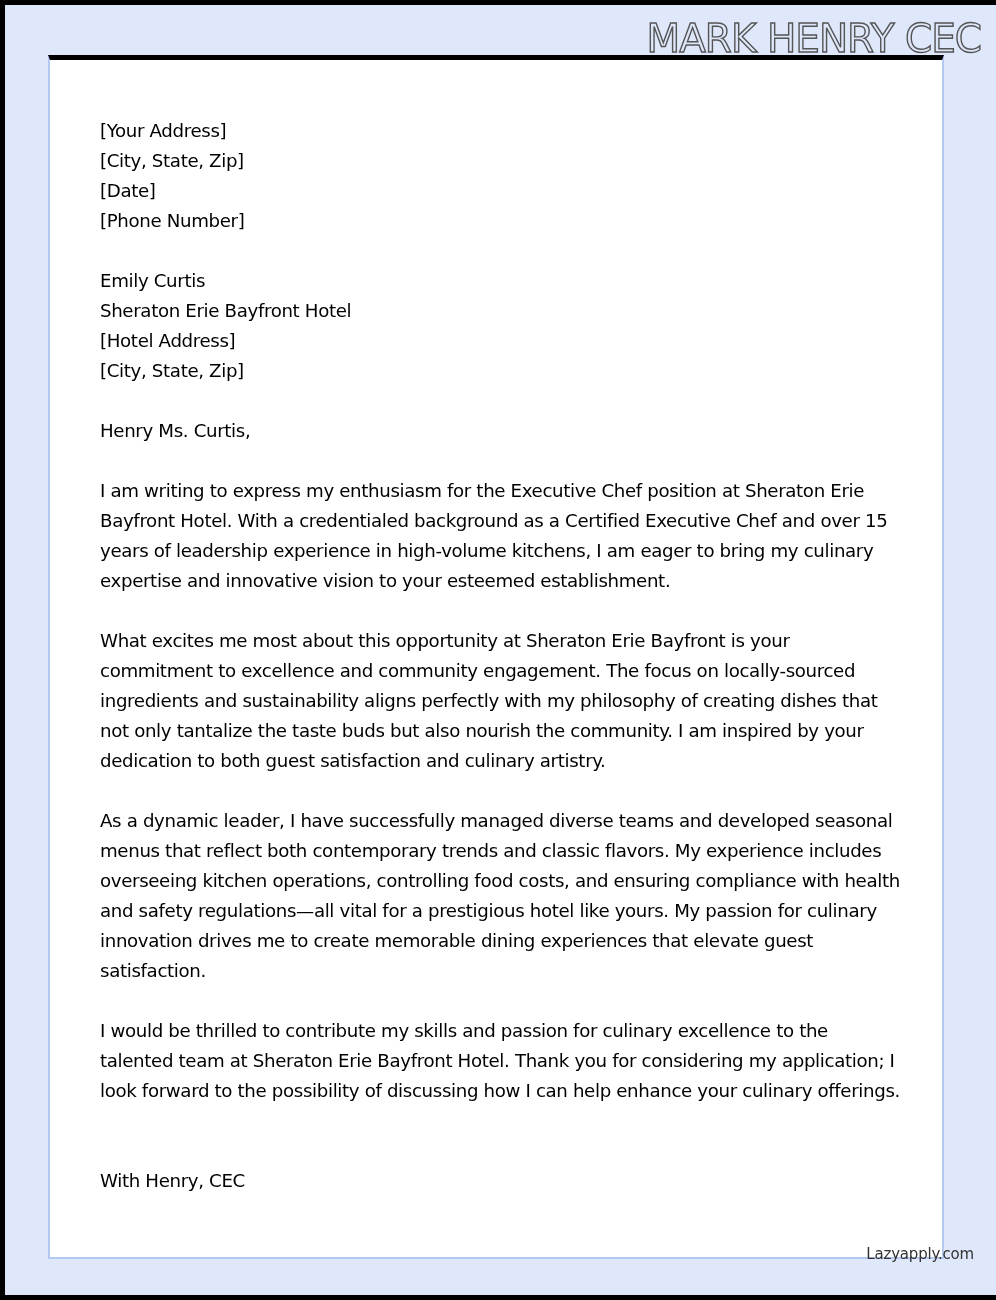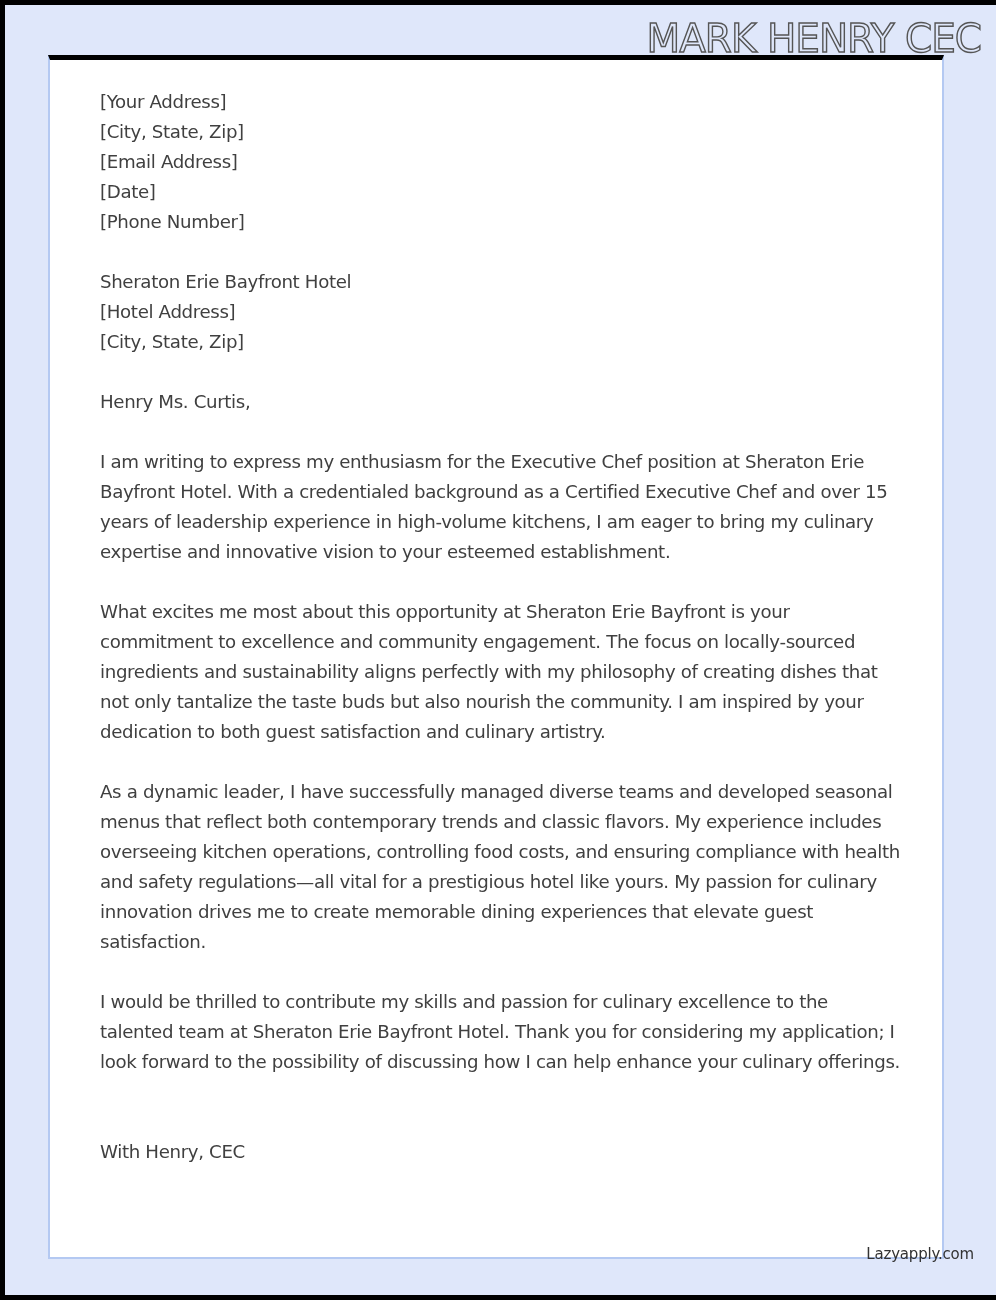--- a/index.html
+++ b/index.html
@@ -23,22 +23,22 @@
     .page {
       position:absolute; left:43px; top:50px; width:896px; height:1204px;
       background:#fff;
       border-top:5px solid #000;
       border-left:2px solid #b4c9f2;
       border-right:2px solid #b4c9f2;
       border-bottom:2px solid #b4c9f2;
       box-sizing:border-box;
     }
     .content {
-      position:absolute; left:95px; top:82px; width:800px;
-      font-size:18.2px; line-height:30px; color:#404040;
+      position:absolute; left:95px; top:111px; width:800px;
+      font-size:18.2px; line-height:30px; color:#000000;
       letter-spacing:-0.35px;
     }
     .line { display:block; white-space:nowrap; }
     .gap { height:30px; }
     .para { display:block; white-space:normal; }
     .watermark {
       position:absolute; right:57px; top:1240px;
       font-size:15px; color:#333; letter-spacing:-0.2px;
     }
   </style>
@@ -47,26 +47,26 @@
 
 <div class="frame">
   <div class="title">MARK HENRY CEC</div>
 
   <div class="page"></div>
 
   <div class="content">
     <div>
       <span class="line">[Your Address]</span>
       <span class="line">[City, State, Zip]</span>
-      <span class="line">[Email Address]</span>
       <span class="line">[Date]</span>
       <span class="line">[Phone Number]</span>
     </div>
     <div class="gap"></div>
     <div>
+      <span class="line">Emily Curtis</span>
       <span class="line">Sheraton Erie Bayfront Hotel</span>
       <span class="line">[Hotel Address]</span>
       <span class="line">[City, State, Zip]</span>
     </div>
     <div class="gap"></div>
     <span class="line">Henry Ms. Curtis,</span>
     <div class="gap"></div>
     <span class="para">I am writing to express my enthusiasm for the Executive Chef position at Sheraton Erie Bayfront Hotel. With a credentialed background as a Certified Executive Chef and over 15 years of leadership experience in high-volume kitchens, I am eager to bring my culinary expertise and innovative vision to your esteemed establishment.</span>
     <div class="gap"></div>
     <span class="para">What excites me most about this opportunity at Sheraton Erie Bayfront is your commitment to excellence and community engagement. The focus on locally-sourced ingredients and sustainability aligns perfectly with my philosophy of creating dishes that not only tantalize the taste buds but also nourish the community. I am inspired by your dedication to both guest satisfaction and culinary artistry.</span>

